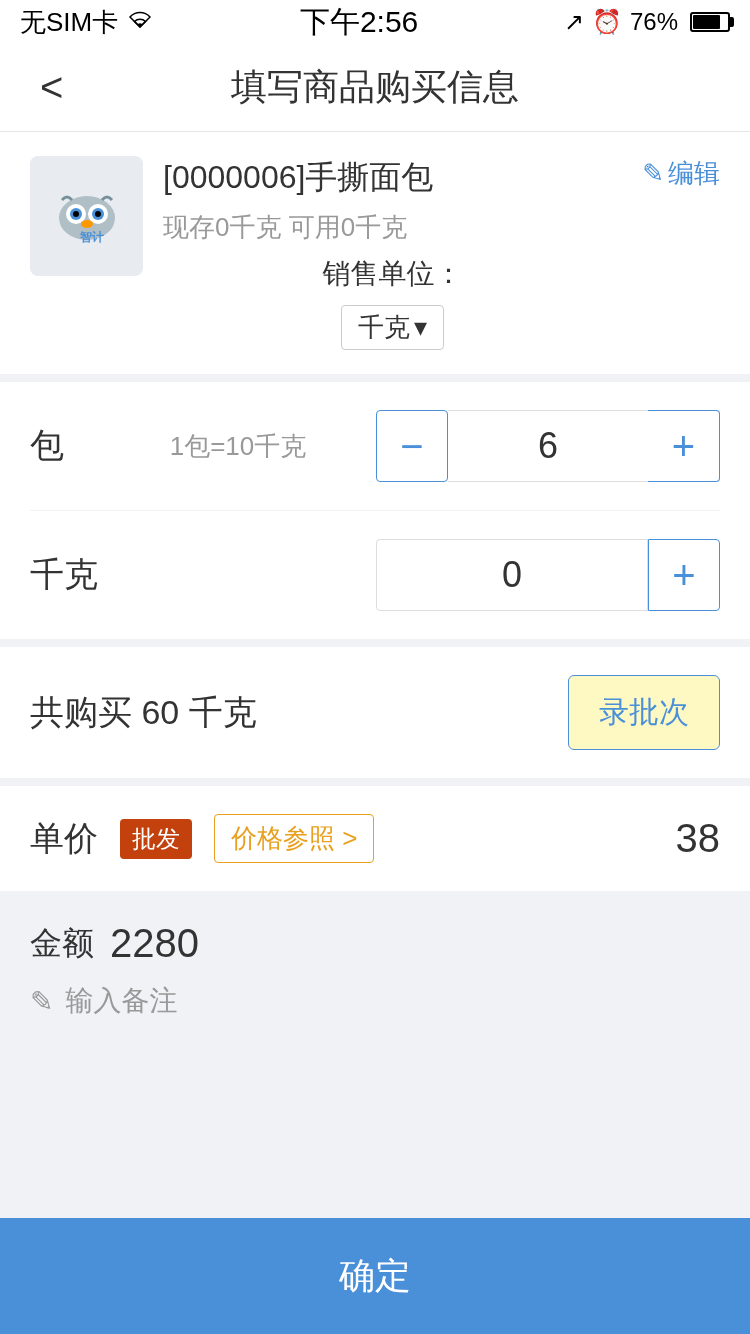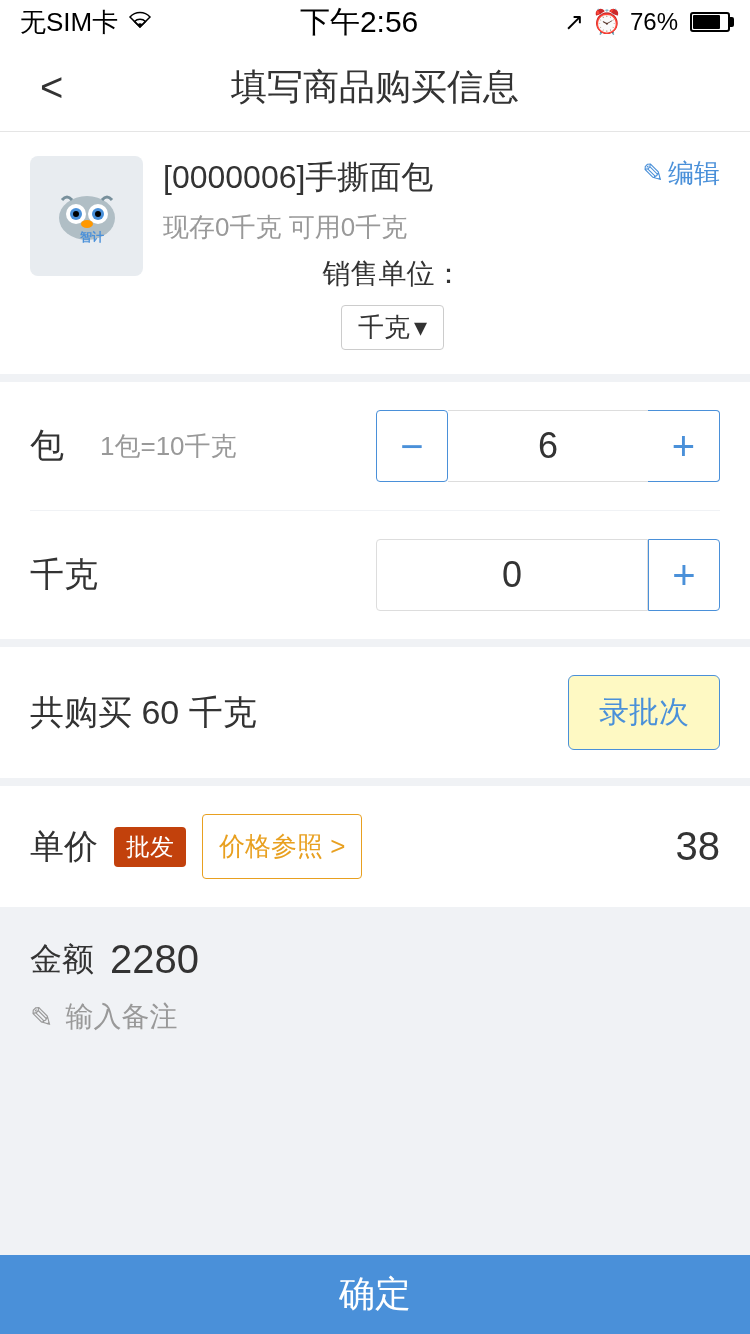--- a/index.html
+++ b/index.html
@@ -159,20 +159,21 @@
     .qty-label {
       font-size: 34px;
       color: #333;
       min-width: 60px;
     }
     .qty-hint {
       font-size: 26px;
       color: #999;
       margin-left: 10px;
       flex: 1;
+      text-align: center;
     }
     .qty-controls {
       display: flex;
       align-items: center;
       gap: 0;
     }
     .qty-btn {
       width: 72px;
       height: 72px;
       border: 1px solid #4a90d9;
@@ -243,39 +244,39 @@
       font-size: 30px;
       cursor: pointer;
     }
 
     
     .price-section {
       background: #fff;
       padding: 28px 30px;
       display: flex;
       align-items: center;
-      gap: 16px;
+      gap: 22px;
       border-bottom: 2px solid #f0f2f5;
     }
     .price-label {
       font-size: 34px;
       color: #333;
     }
     .price-badge {
       background: #c2410c;
       color: #fff;
       font-size: 24px;
       padding: 4px 12px;
       border-radius: 4px;
     }
     .price-ref-btn {
       border: 1px solid #e8a020;
       color: #e8a020;
       background: #fff;
-      padding: 14px 16px;
+      padding: 6px 16px;
       border-radius: 4px;
       font-size: 26px;
       display: flex;
       align-items: center;
       gap: 4px;
       cursor: pointer;
     }
     .price-value {
       margin-left: auto;
       font-size: 40px;
@@ -318,21 +319,21 @@
       background: #f0f2f5;
       min-height: 300px;
     }
 
     
     .confirm-btn {
       position: fixed;
       bottom: 0;
       left: 0;
       width: 750px;
-      height: 79px;
+      height: 116px;
       background: #4a90d9;
       color: #fff;
       font-size: 36px;
       display: flex;
       align-items: center;
       justify-content: center;
       cursor: pointer;
       border: none;
     }
 

